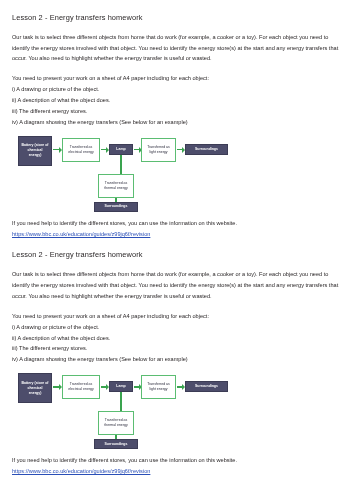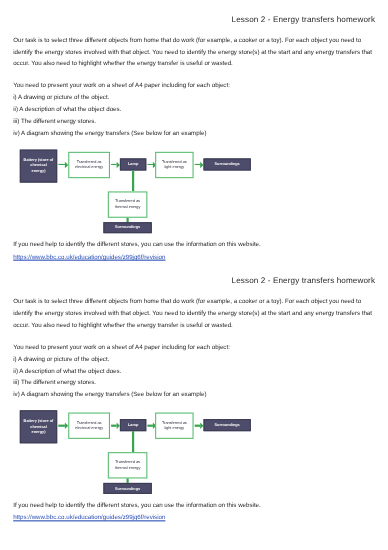--- a/index.html
+++ b/index.html
@@ -15,21 +15,21 @@
     color: #231f20;
   }
   .page {
     width: 353px;
     height: 500px;
     box-sizing: border-box;
     padding: 0 12px;
     background: #ffffff;
   }
   .doc-title {
-    text-align: right;
+    text-align: left;
     font-size: 7.4px;
     line-height: 1.3;
     font-weight: 400;
     color: #231f20;
     margin: 0;
     padding-top: 13px;
     letter-spacing: 0.1px;
   }
   .section-title-2 {
     padding-top: 11px;

